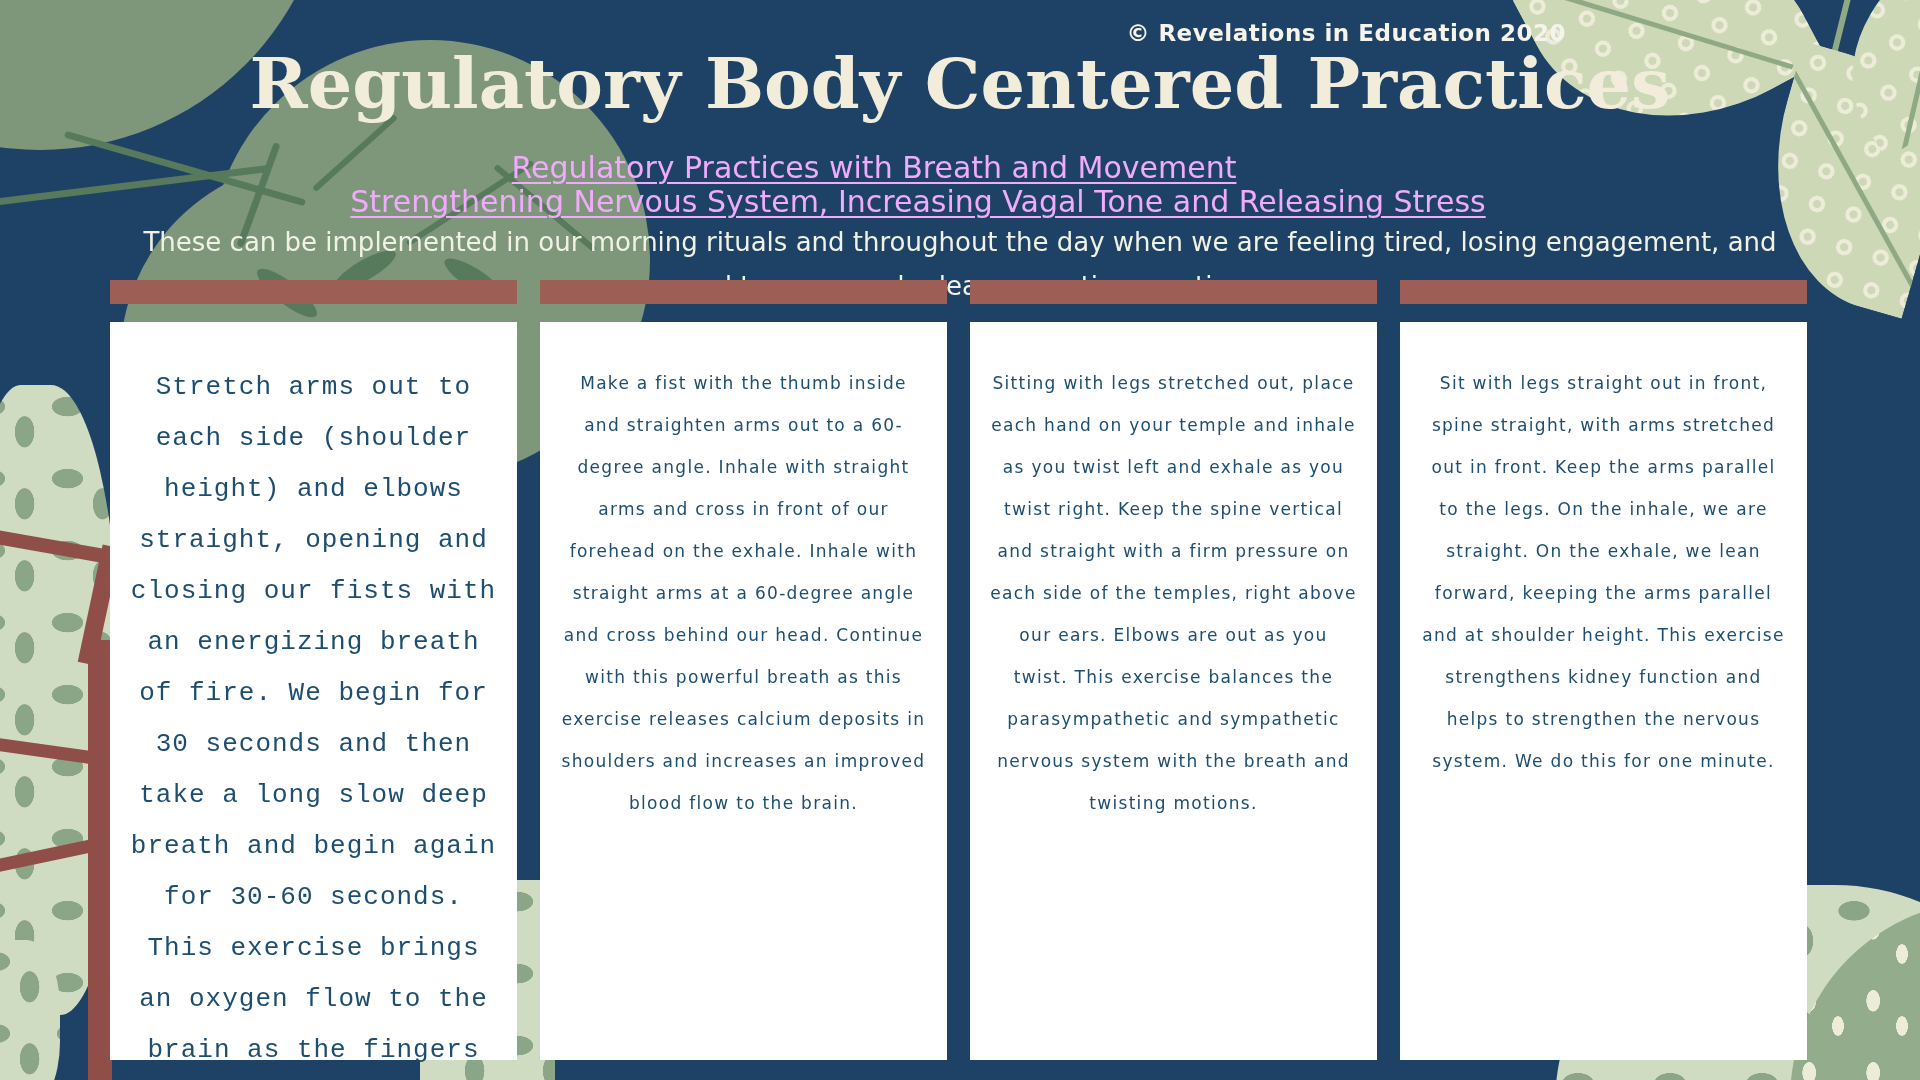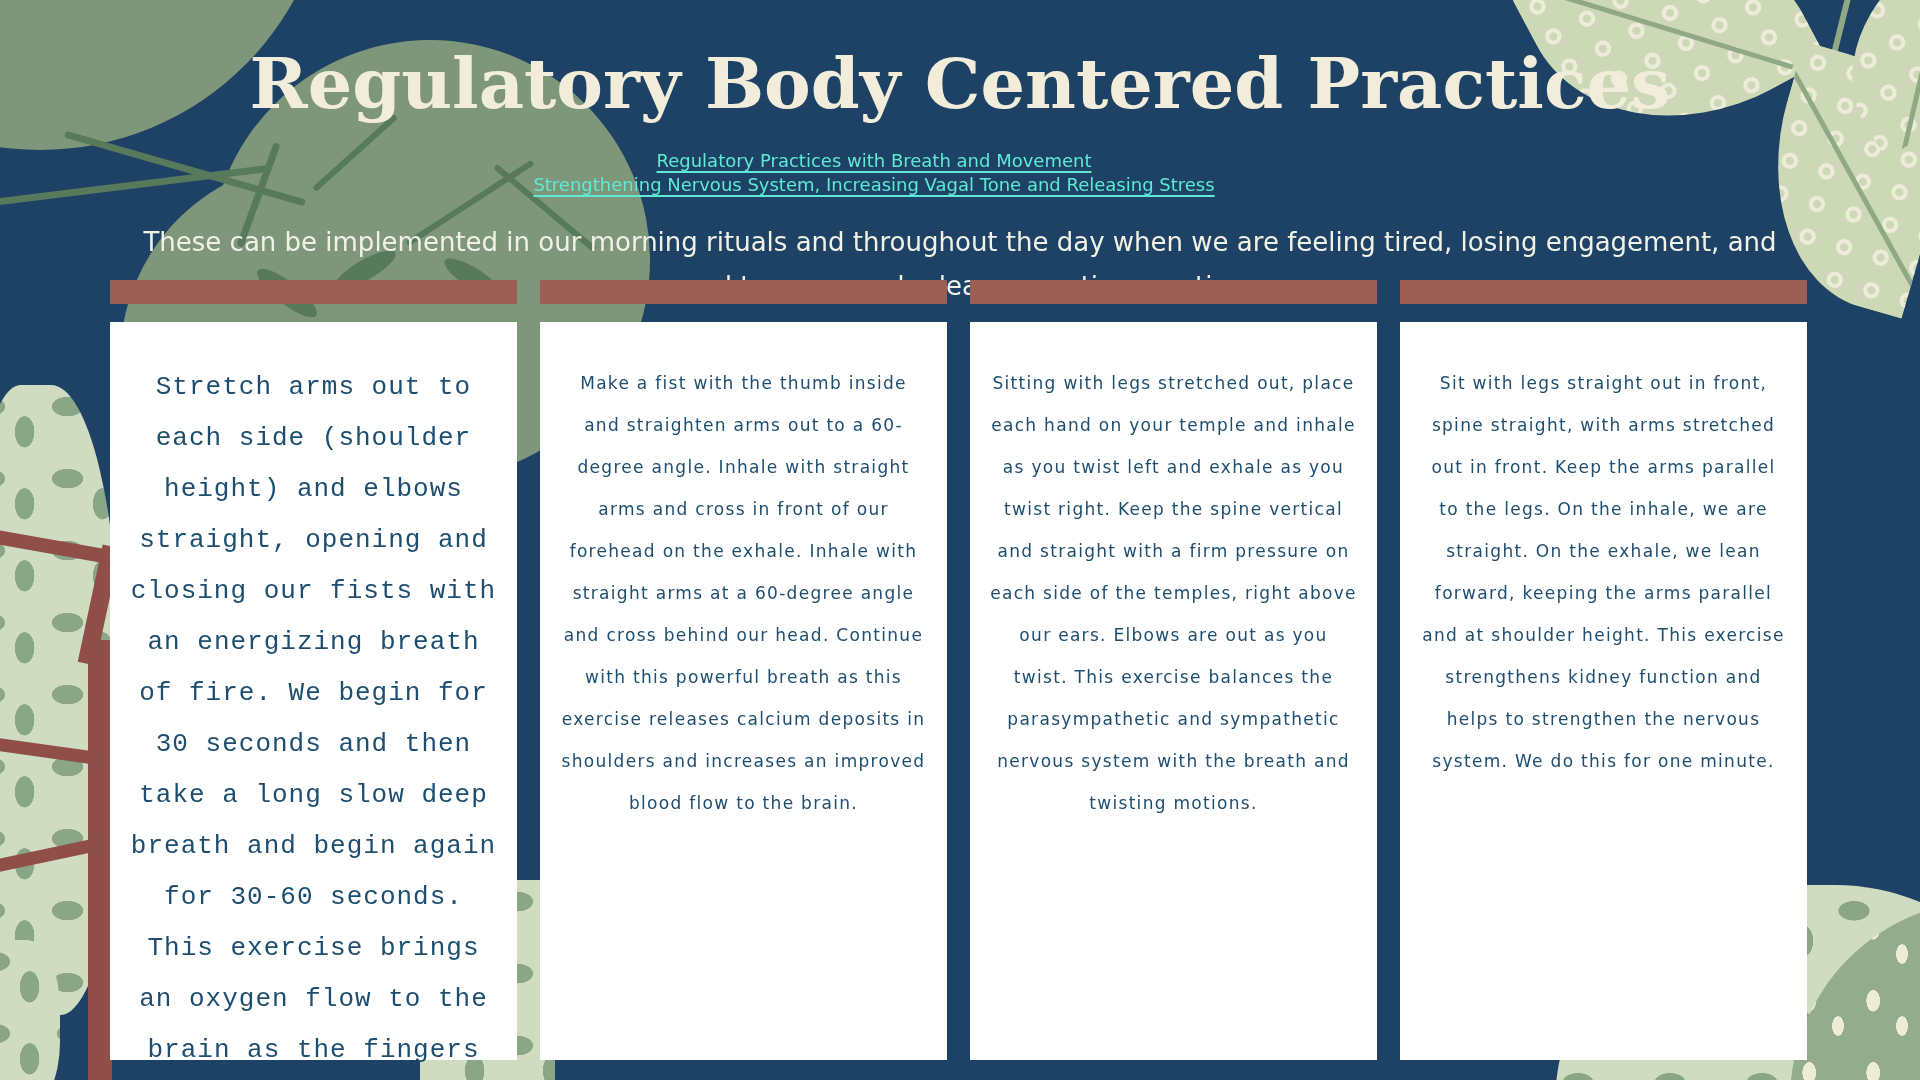--- a/index.html
+++ b/index.html
@@ -39,23 +39,23 @@
         background-image:
           radial-gradient(ellipse 7px 11px at 30% 40%,var(--cream-dot) 0 95%,rgba(0,0,0,0) 100%),
           radial-gradient(ellipse 6px 10px at 75% 75%,var(--cream-dot) 0 95%,rgba(0,0,0,0) 100%);
         background-size:64px 72px;}
 
   
   .content{position:absolute;z-index:2;}
   .copyright{top:20px;right:354px;font-size:23px;font-weight:bold;color:#f6f4ea;letter-spacing:.5px;}
   .page-title{top:42px;left:0;width:1920px;text-align:center;
         font-family:"DejaVu Serif",serif;font-weight:bold;font-size:70px;color:var(--title-text);}
-  .subtitle{left:0;width:1748px;text-align:center;font-size:18px;color:#5eead4;
+  .subtitle{left:0;width:1748px;text-align:center;font-size:30px;color:#f0abfc;
         text-decoration:underline;text-decoration-thickness:2px;text-underline-offset:4px;}
-  .sub1{top:150px;} .sub2{top:174px;}
+  .sub1{top:150px;} .sub2{top:184px;margin-left:44px;}
   .intro{top:220px;left:120px;width:1680px;text-align:center;font-size:26px;line-height:44px;color:#f0f2e6;}
 
   
   .cards-row{position:absolute;left:110px;top:280px;display:flex;gap:23px;z-index:3;}
   .col{width:407px;display:flex;flex-direction:column;}
   .accent-bar{height:24px;background:var(--accent-bar);margin-bottom:18px;}
   .card{background:var(--card-bg);height:738px;box-sizing:border-box;padding:40px 20px 0;}
   .card p{margin:0;text-align:center;color:var(--card-text);
         font-size:17px;line-height:42px;letter-spacing:1.3px;}
   .col.first .card p{font-size:26px;line-height:51px;letter-spacing:1px;font-family:Liberation Mono, monospace;}
@@ -95,20 +95,21 @@
   <div class="decor trunk" style="left:90px;top:545px;width:18px;height:120px;transform:rotate(12deg);"></div>
   <div class="decor trunk" style="left:-6px;top:540px;width:118px;height:14px;transform:rotate(10deg);"></div>
   <div class="decor trunk" style="left:-4px;top:745px;width:104px;height:13px;transform:rotate(8deg);"></div>
   <div class="decor trunk" style="left:-4px;top:848px;width:108px;height:13px;transform:rotate(-12deg);"></div>
 
   <div class="decor foliage" style="left:420px;top:880px;width:135px;height:200px;"></div>
 
   <div class="decor foliage" style="left:1555px;top:885px;width:500px;height:260px;border-radius:220px 220px 0 0;background-size:92px 86px;"></div>
   <div class="decor blob-dark" style="left:1790px;top:900px;width:400px;height:400px;"></div>
 
+  <div class="content copyright">© Revelations in Education 2020</div>
   <div class="content page-title">Regulatory Body Centered Practices</div>
   <div class="content subtitle sub1">Regulatory Practices with Breath and Movement</div>
   <div class="content subtitle sub2">Strengthening Nervous System, Increasing Vagal Tone and Releasing Stress</div>
   <div class="content intro">These can be implemented in our morning rituals and throughout the day when we are feeling tired, losing engagement, and need to move and release negative emotion.</div>
 
   <div class="cards-row">
     <div class="col first">
       <div class="accent-bar"></div>
       <div class="card">
         <p>Stretch arms out to each side (shoulder height) and elbows straight, opening and closing our fists with an energizing breath of fire. We begin for 30 seconds and then take a long slow deep breath and begin again for 30-60 seconds. This exercise brings an oxygen flow to the brain as the fingers act like a remote control for the brain waking us up with this repetition. We begin to focus on the movement and breath. Flip our hands over and open and close the fist again for another minute. This strengthens nervous system.</p>

